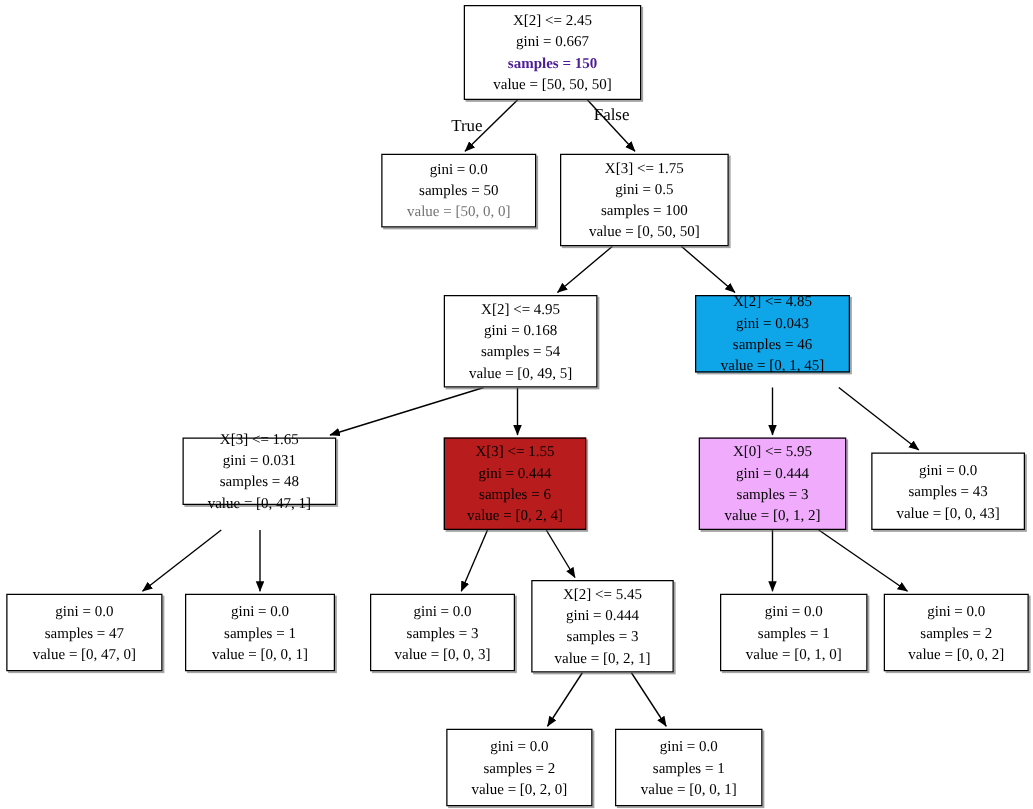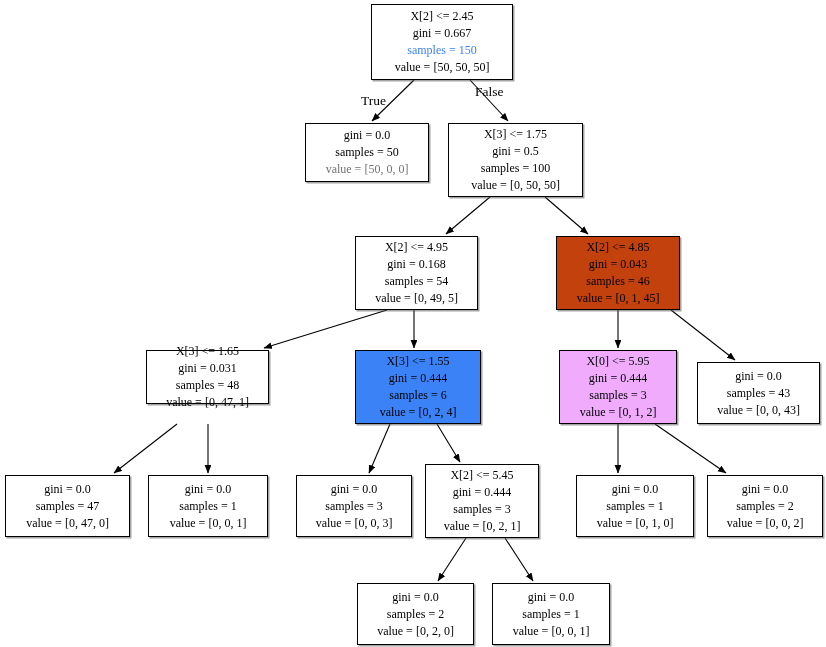--- a/index.html
+++ b/index.html
@@ -76,53 +76,53 @@
         <line x1="618" y1="424" x2="618" y2="473" stroke="#000000" stroke-width="1.1" marker-end="url(#arrowhead)"></line>
         <line x1="655" y1="424" x2="726" y2="473" stroke="#000000" stroke-width="1.1" marker-end="url(#arrowhead)"></line>
         <line x1="466" y1="538" x2="438" y2="581" stroke="#000000" stroke-width="1.1" marker-end="url(#arrowhead)"></line>
         <line x1="505" y1="538" x2="533" y2="581" stroke="#000000" stroke-width="1.1" marker-end="url(#arrowhead)"></line>
       </g>
   </svg>
   <div id="nodes-group">
       <div class="tree-node" style="left: 371px; top: 4px; width: 142px; height: 76px; border-color: rgb(0, 0, 0); background: rgb(255, 255, 255);">
         <div class="node-line" style="color: rgb(0, 0, 0);">X[2] &lt;= 2.45</div>
         <div class="node-line" style="color: rgb(0, 0, 0);">gini = 0.667</div>
-        <div class="node-line" style="color: #3b82f6;">samples = 150</div>
+        <div class="node-line" style="color: #4c1d95; font-weight: bold;">samples = 150</div>
         <div class="node-line" style="color: rgb(0, 0, 0);">value = [50, 50, 50]</div>
       </div>
       <div class="tree-node" style="left: 305px; top: 123px; width: 124px; height: 59px; border-color: rgb(0, 0, 0); background: rgb(255, 255, 255);">
         <div class="node-line" style="color: rgb(0, 0, 0);">gini = 0.0</div>
         <div class="node-line" style="color: rgb(0, 0, 0);">samples = 50</div>
         <div class="node-line" style="color: #737373;">value = [50, 0, 0]</div>
       </div>
       <div class="tree-node" style="left: 448px; top: 123px; width: 135px; height: 74px; border-color: rgb(0, 0, 0); background: rgb(255, 255, 255);">
         <div class="node-line" style="color: rgb(0, 0, 0);">X[3] &lt;= 1.75</div>
         <div class="node-line" style="color: rgb(0, 0, 0);">gini = 0.5</div>
         <div class="node-line" style="color: rgb(0, 0, 0);">samples = 100</div>
         <div class="node-line" style="color: rgb(0, 0, 0);">value = [0, 50, 50]</div>
       </div>
       <div class="tree-node" style="left: 355px; top: 236px; width: 123px; height: 74px; border-color: rgb(0, 0, 0); background: rgb(255, 255, 255);">
         <div class="node-line" style="color: rgb(0, 0, 0);">X[2] &lt;= 4.95</div>
         <div class="node-line" style="color: rgb(0, 0, 0);">gini = 0.168</div>
         <div class="node-line" style="color: rgb(0, 0, 0);">samples = 54</div>
         <div class="node-line" style="color: rgb(0, 0, 0);">value = [0, 49, 5]</div>
       </div>
-      <div class="tree-node" style="left: 556px; top: 236px; width: 124px; height: 74px; border-color: rgb(0, 0, 0); background: #c2410c;">
+      <div class="tree-node" style="left: 556px; top: 236px; width: 124px; height: 62px; border-color: rgb(0, 0, 0); background: #0ea5e9;">
         <div class="node-line" style="color: rgb(0, 0, 0);">X[2] &lt;= 4.85</div>
         <div class="node-line" style="color: rgb(0, 0, 0);">gini = 0.043</div>
         <div class="node-line" style="color: rgb(0, 0, 0);">samples = 46</div>
         <div class="node-line" style="color: rgb(0, 0, 0);">value = [0, 1, 45]</div>
       </div>
       <div class="tree-node" style="left: 146px; top: 350px; width: 123px; height: 54px; border-color: rgb(0, 0, 0); background: rgb(255, 255, 255);">
         <div class="node-line" style="color: rgb(0, 0, 0);">X[3] &lt;= 1.65</div>
         <div class="node-line" style="color: rgb(0, 0, 0);">gini = 0.031</div>
         <div class="node-line" style="color: rgb(0, 0, 0);">samples = 48</div>
         <div class="node-line" style="color: rgb(0, 0, 0);">value = [0, 47, 1]</div>
       </div>
-      <div class="tree-node" style="left: 355px; top: 350px; width: 126px; height: 74px; border-color: rgb(0, 0, 0); background: #3b82f6;">
+      <div class="tree-node" style="left: 355px; top: 350px; width: 114px; height: 74px; border-color: rgb(0, 0, 0); background: #b91c1c;">
         <div class="node-line" style="color: rgb(0, 0, 0);">X[3] &lt;= 1.55</div>
         <div class="node-line" style="color: rgb(0, 0, 0);">gini = 0.444</div>
         <div class="node-line" style="color: rgb(0, 0, 0);">samples = 6</div>
         <div class="node-line" style="color: rgb(0, 0, 0);">value = [0, 2, 4]</div>
       </div>
       <div class="tree-node" style="left: 559px; top: 350px; width: 118px; height: 74px; border-color: rgb(0, 0, 0); background: #f0abfc;">
         <div class="node-line" style="color: rgb(0, 0, 0);">X[0] &lt;= 5.95</div>
         <div class="node-line" style="color: rgb(0, 0, 0);">gini = 0.444</div>
         <div class="node-line" style="color: rgb(0, 0, 0);">samples = 3</div>
         <div class="node-line" style="color: rgb(0, 0, 0);">value = [0, 1, 2]</div>

